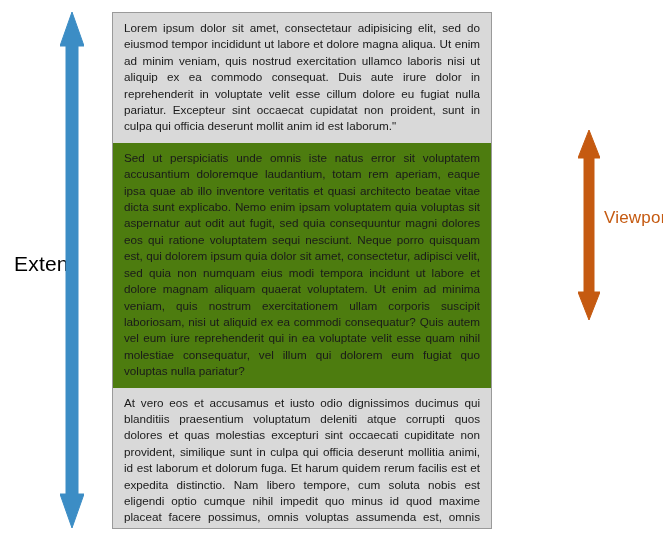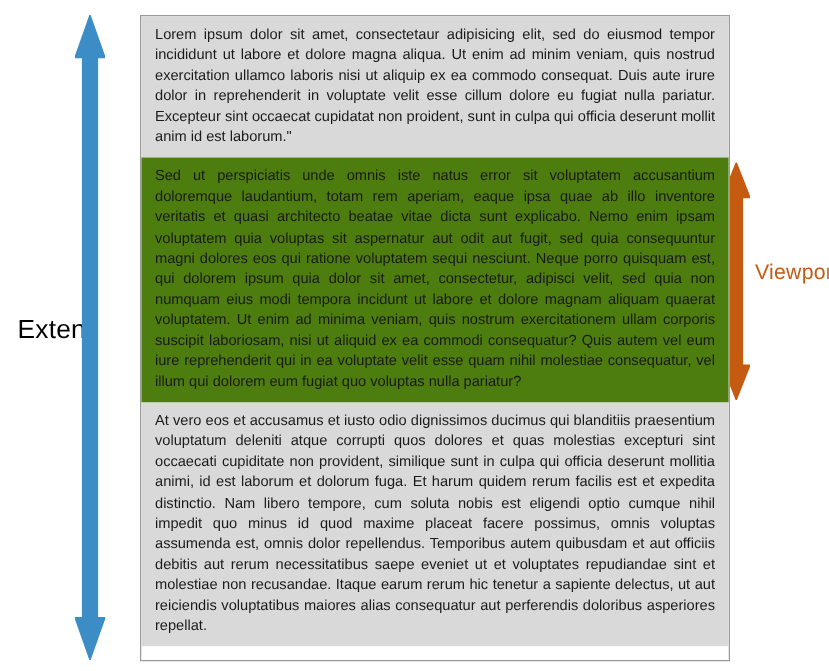--- a/index.html
+++ b/index.html
@@ -47,21 +47,21 @@
     font-size: 17px;
     color: #C55A11;
     letter-spacing: 0.2px;
   }
 
   
   #document-page {
     position: absolute;
     left: 112px;
     top: 12px;
-    width: 472px;
+    width: 380px;
     height: 517px;
     background: #ffffff;
     border: 1px solid #9a9a9a;
     box-sizing: border-box;
     overflow: hidden;
   }
   .para {
     font-size: 11.7px;
     line-height: 16.4px;
     color: #1a1a1a;

